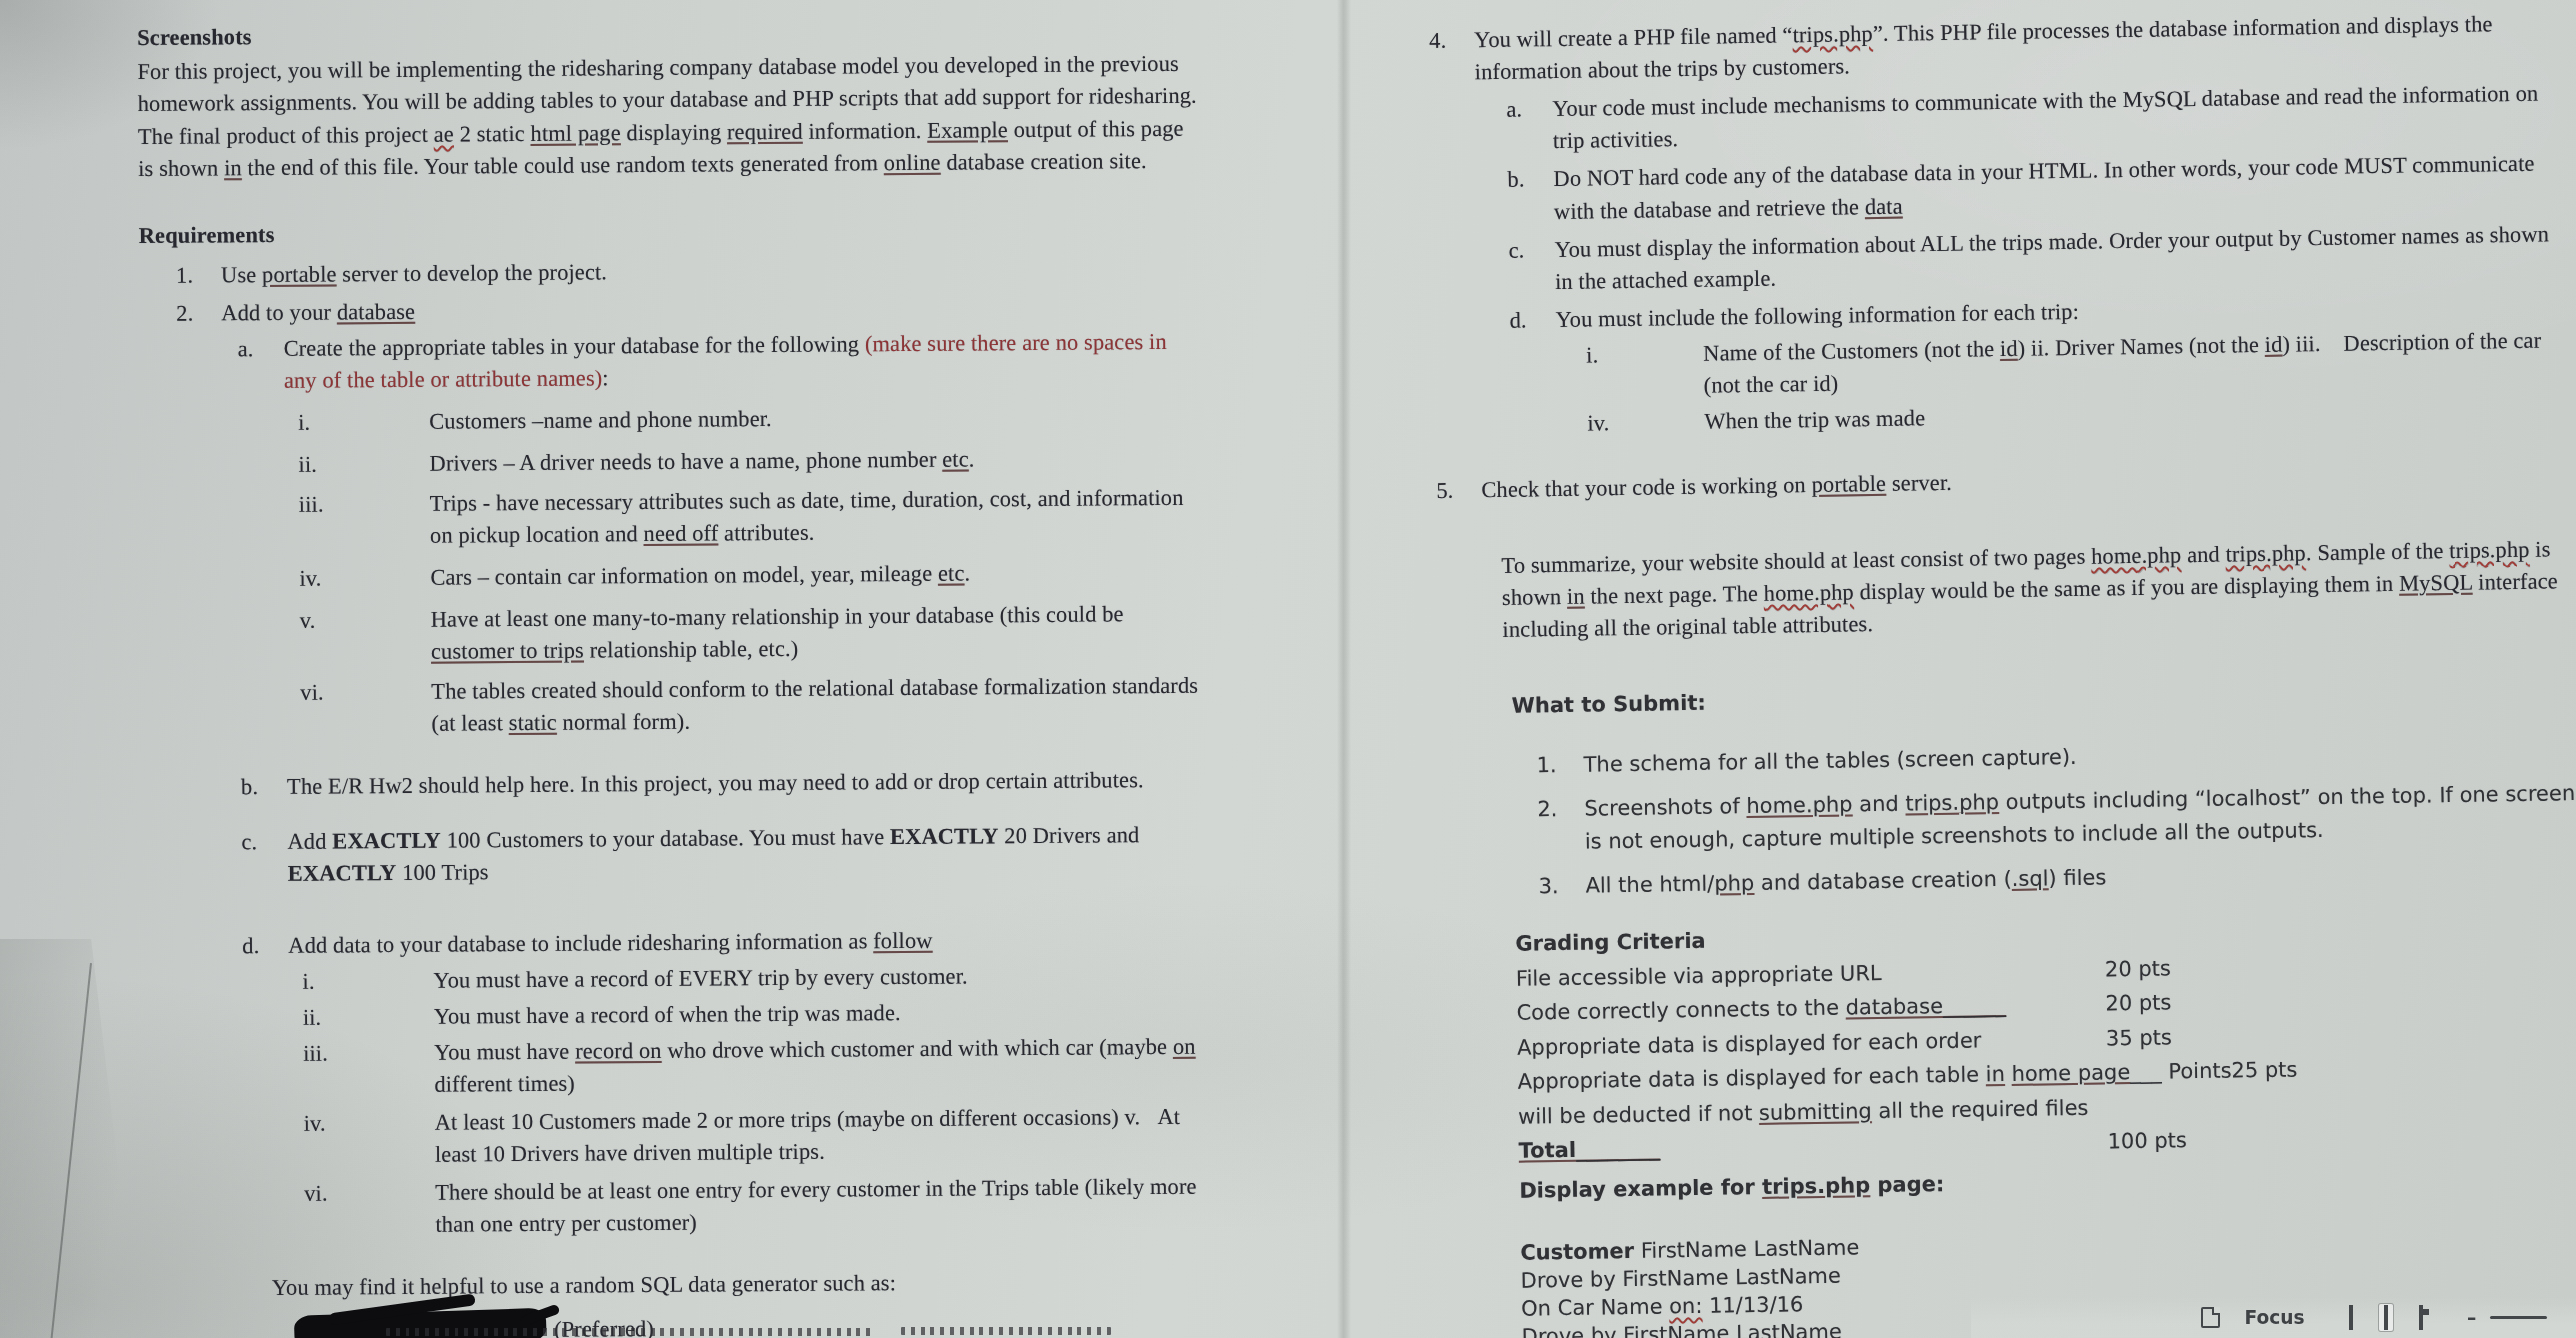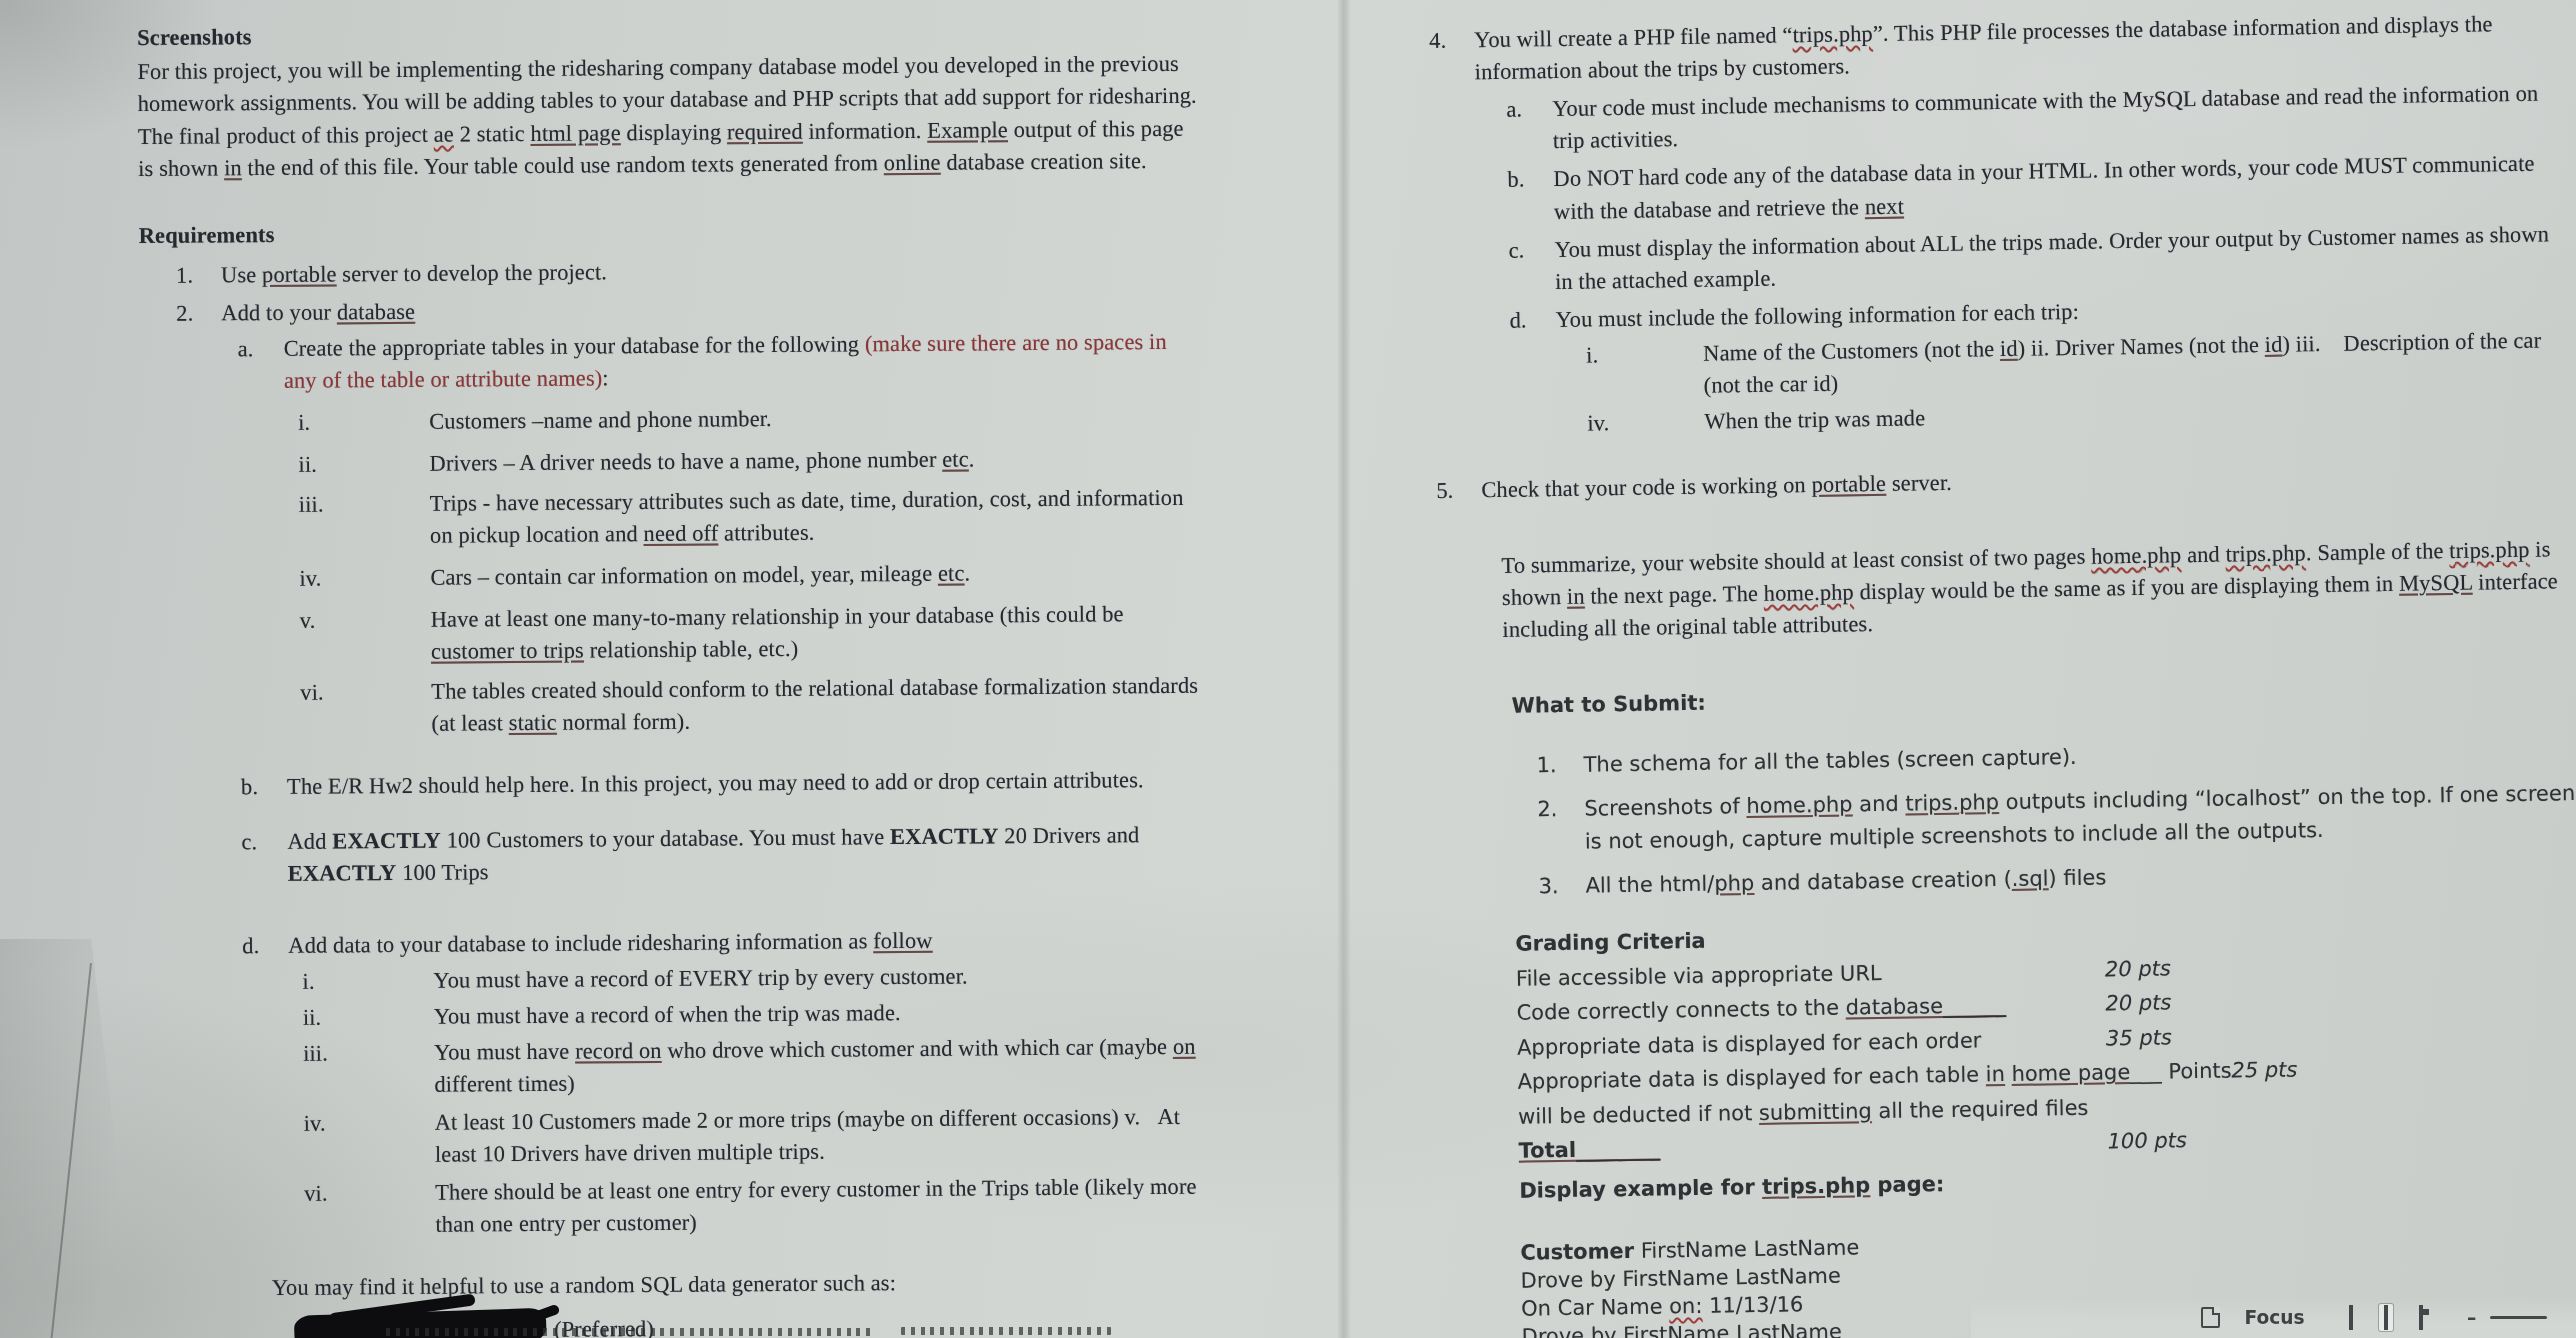--- a/index.html
+++ b/index.html
@@ -55,21 +55,21 @@
 
   
   .sans, .sh .tx, .sl, .g-row, .ex-line, #example-heading{
     font-family:"DejaVu Sans", sans-serif;font-size:21px;color:#2f3135;
     text-shadow:0 0 1px rgba(47,49,53,.25);letter-spacing:0;
   }
   .sh{padding-left:74px}.sh .tx{font-weight:bold;}
   .sl{padding-left:98px;line-height:1.55}.sl .mk{width:47px;}
   .g-row{display:flex;padding-left:74px;line-height:1.32;margin-top:6.8px;}
   .g-label{min-width:589px;}
-  .g-pts{white-space:nowrap;font-style:italic;}
+  .g-pts{white-space:nowrap;}
   #example-heading{padding-left:74px;font-weight:bold;margin-top:9.8px;}
   .ex-line{padding-left:74px;line-height:28px;}
 
   
   .mt2{margin-top:2px}.mt4{margin-top:3.9px}.mt6{margin-top:5.9px}.mt8{margin-top:7.8px}
   .mt10{margin-top:9.8px}.mt12{margin-top:11.7px}.mt24{margin-top:23.5px}
   .mt26{margin-top:25.4px}.mt30{margin-top:29px}.mt34{margin-top:33px}.mt36{margin-top:35px}
   .mt40{margin-top:39px}.mt44{margin-top:43px}.mt46{margin-top:45px}
 
   
@@ -217,21 +217,21 @@
 <div class="blk l1">
       <span class="mk">4.</span>
       <div class="tx"><span>You will create a PHP file named “</span><span class="s-w">trips.php</span><span>”. This PHP file processes the database information and displays the information about the trips by customers.</span></div>
     </div>
     <div class="blk l2 mt6">
       <span class="mk">a.</span>
       <div class="tx"><span>Your code must include mechanisms to communicate with the MySQL database and read the information on trip activities.</span></div>
     </div>
     <div class="blk l2 mt6">
       <span class="mk">b.</span>
-      <div class="tx"><span>Do NOT hard code any of the database data in your HTML. In other words, your code MUST communicate with the database and retrieve the </span><span class="s-u">next</span></div>
+      <div class="tx"><span>Do NOT hard code any of the database data in your HTML. In other words, your code MUST communicate with the database and retrieve the </span><span class="s-u">data</span></div>
     </div>
     <div class="blk l2 mt6">
       <span class="mk">c.</span>
       <div class="tx"><span>You must display the information about ALL the trips made. Order your output by Customer names as shown in the attached example.</span></div>
     </div>
     <div class="blk l2 mt6">
       <span class="mk">d.</span>
       <div class="tx"><span>You must include the following information for each trip:</span></div>
     </div>
     <div class="blk l3 mt4">

